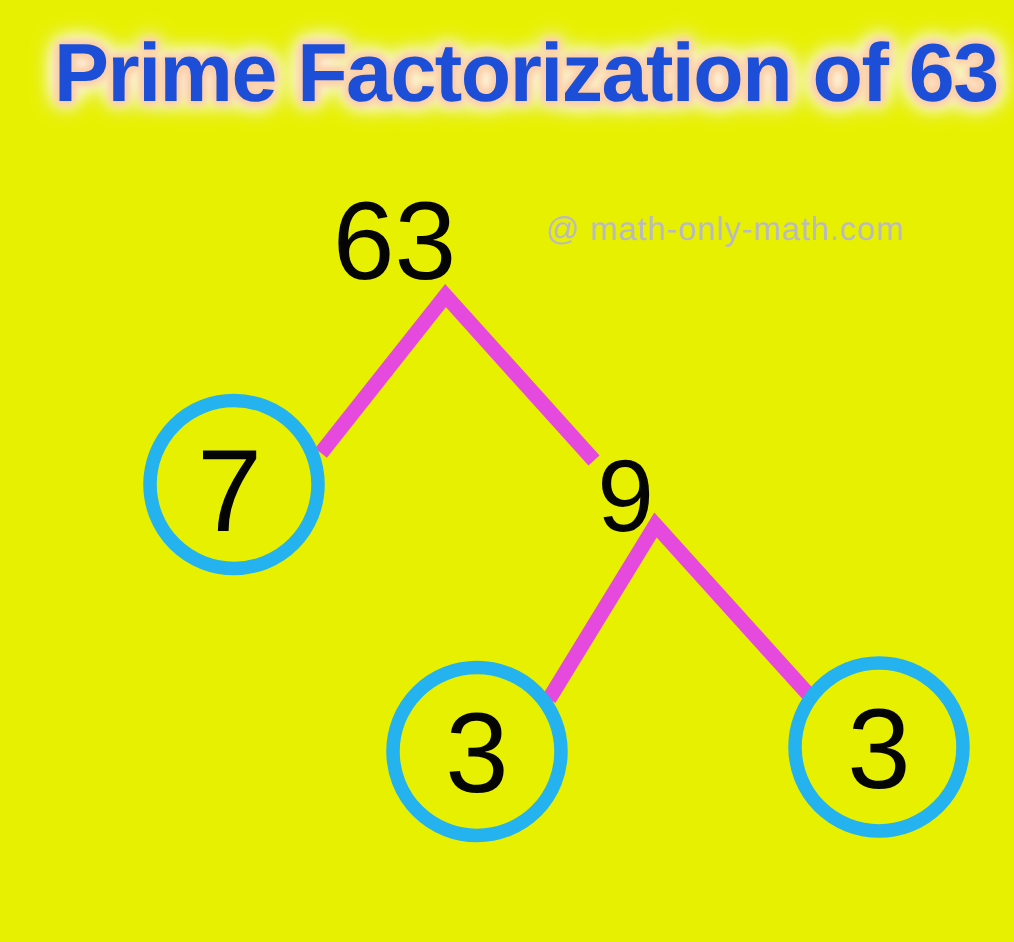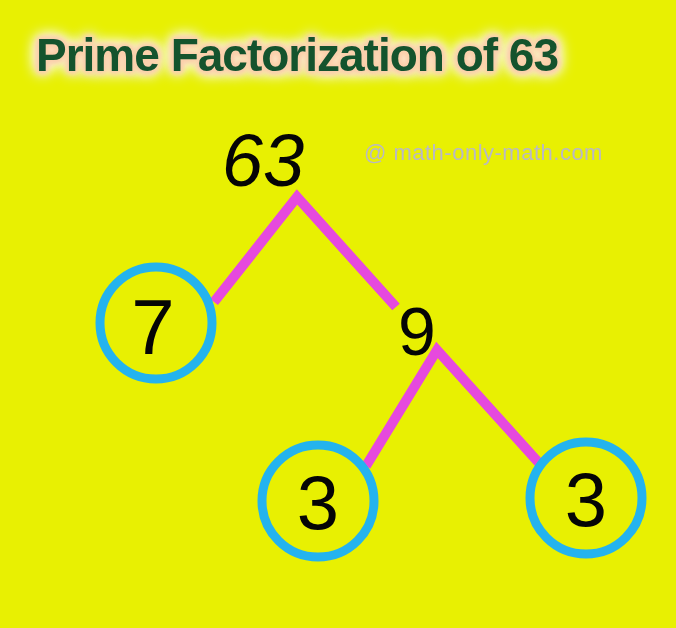--- a/index.html
+++ b/index.html
@@ -16,26 +16,26 @@
   }
   .tree-svg {
     position: absolute;
     left: 0;
     top: 0;
     z-index: 0;
   }
   .page-title {
     position: absolute;
     left: 36px;
-    top: 28px;
+    top: 16px;
     z-index: 2;
-    font-size: 46px;
+    font-size: 55px;
     font-weight: 700;
     letter-spacing: -1px;
-    color: #14532d;
+    color: #1d4ed8;
     white-space: nowrap;
     text-shadow:
       0 0 2px #FBD0AC,
       0 0 4px #FBD0AC,
       0 0 6px #FBD0AC,
       0 0 8px #FBD0AC,
       0 0 10px #FBD0AC,
       1px 1px 6px #FBD0AC,
       -1px 1px 6px #FBD0AC,
       0 0 13px #FFFFFF,
@@ -56,21 +56,21 @@
   }
   .node-num {
     position: absolute;
     z-index: 2;
     color: #050505;
     font-weight: 400;
     line-height: 1;
     transform: translate(-50%, -50%);
     white-space: nowrap;
   }
-  .node-root   { left: 263px; top: 161px; font-size: 74px; font-style: italic; }
+  .node-root   { left: 263px; top: 161px; font-size: 74px; }
   .node-nine   { left: 417px; top: 331px; font-size: 68px; }
   .node-seven  { left: 153px; top: 327px; font-size: 78px; }
   .node-three-left  { left: 318px; top: 503px; font-size: 76px; }
   .node-three-right { left: 586px; top: 500px; font-size: 76px; }
 </style>
 </head>
 <body>
 
 <div class="canvas">
 

